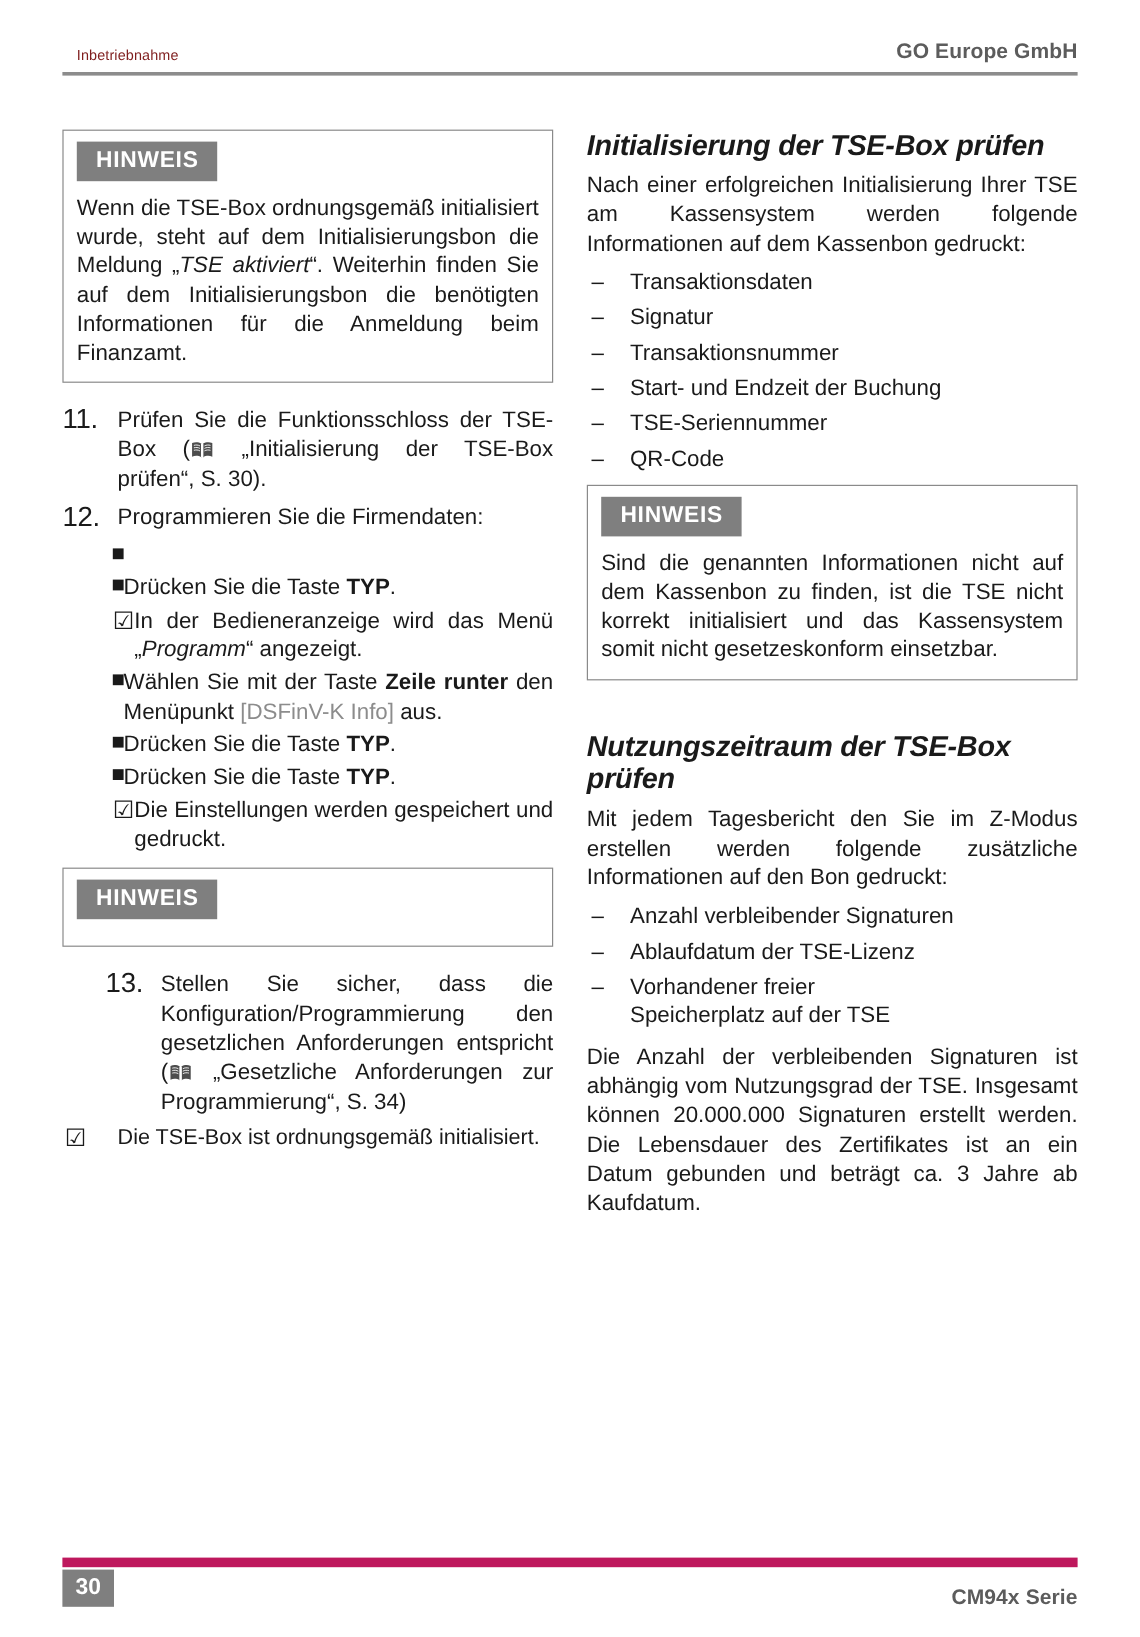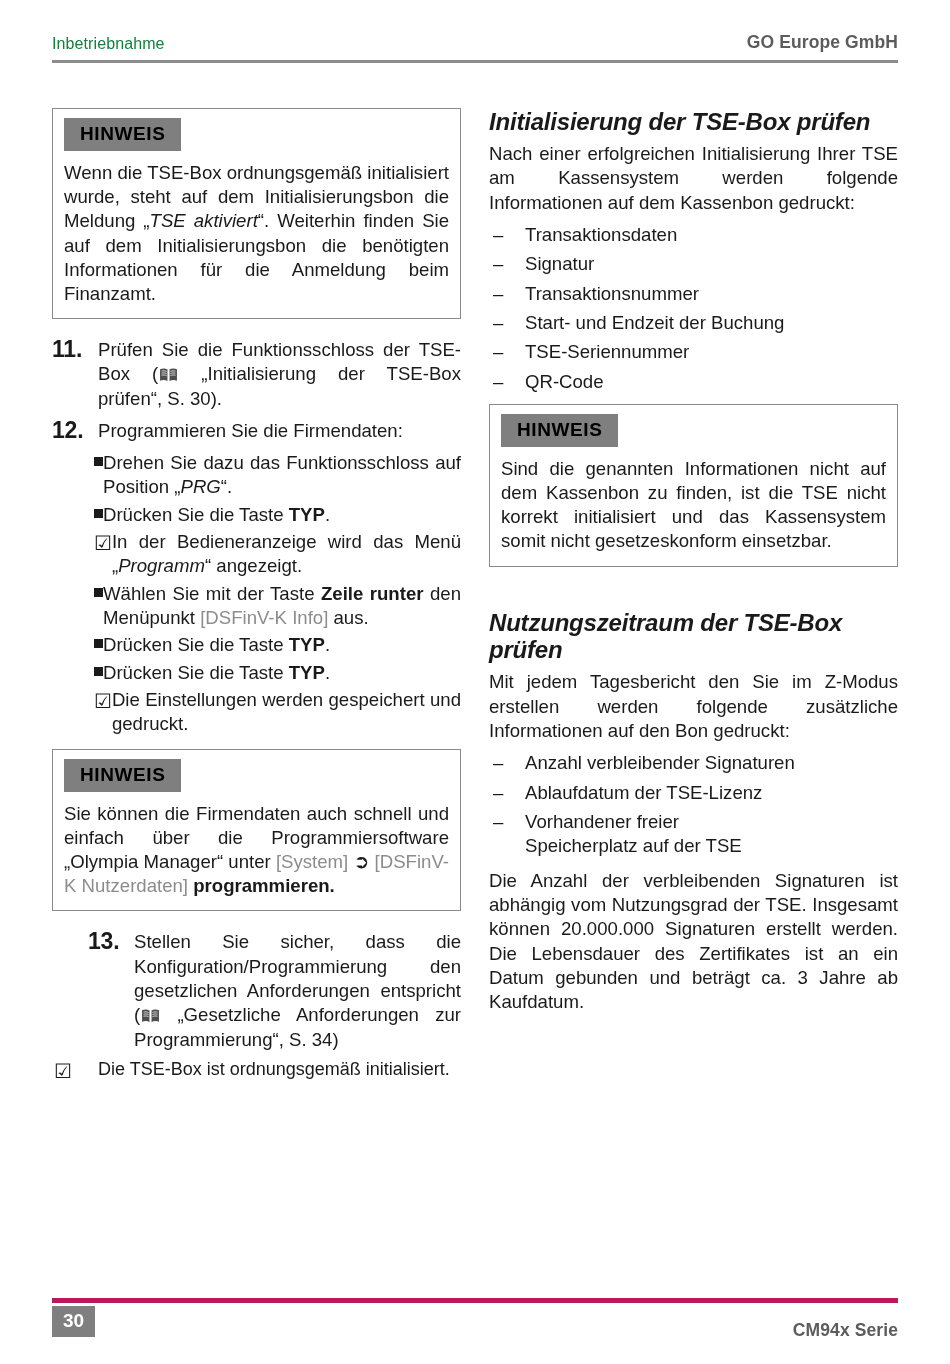--- a/index.html
+++ b/index.html
@@ -32,23 +32,24 @@
     top: 32px;
     width: 846px;
     display: flex;
     justify-content: space-between;
     align-items: flex-end;
     padding-bottom: 7px;
     border-bottom: 3px solid #8c8c8c;
     box-sizing: border-box;
   }
   .header-left {
-    font-size: 16px;
-    color: #15803d;
+    font-size: 12px;
+    color: #7f1d1d;
     letter-spacing: 0.1px;
+    margin-left: 12px;
   }
   .header-right {
     font-size: 17.5px;
     color: #5c5c5c;
     font-weight: bold;
     letter-spacing: 0.1px;
   }
 
   
   .columns {
@@ -68,21 +69,21 @@
   .note-box {
     border: 1.5px solid #8a8a8a;
     box-sizing: border-box;
     padding: 9px 11px 12px 11px;
     margin-bottom: 16px;
     background: #ffffff;
   }
   .note-badge {
     display: inline-block;
     background: #7f7f7f;
-    color: #000000;
+    color: #ffffff;
     font-weight: bold;
     font-size: 19px;
     letter-spacing: 0.6px;
     padding: 5px 16px 6px 16px;
     margin-bottom: 10px;
   }
   .note-body {
     font-size: 18.6px;
     line-height: 1.30;
     text-align: justify;
@@ -99,21 +100,21 @@
 
   
   .step {
     display: flex;
     margin-bottom: 5px;
     align-items: flex-start;
   }
   .step-num {
     flex: 0 0 46px;
     font-size: 23px;
-    font-weight: bold;
+    font-weight: normal;
     line-height: 1.30;
     padding-top: 0px;
     letter-spacing: -0.2px;
   }
   .step-text {
     flex: 1;
     font-size: 18.6px;
     line-height: 1.31;
     text-align: justify;
     padding-top: 3px;
@@ -224,21 +225,21 @@
     margin: 0 1px;
   }
 
   
   .page-footer {
     position: absolute;
     left: 52px;
     bottom: 30px;
     width: 846px;
     height: 36px;
-    border-top: 5px solid #be185d;
+    border-top: 8px solid #be185d;
     box-sizing: border-box;
     display: flex;
     align-items: center;
     justify-content: space-between;
   }
   .page-num {
     background: #7f7f7f;
     color: #ffffff;
     font-weight: bold;
     font-size: 19px;
@@ -284,21 +285,20 @@
 
       <div class="step">
         <div class="step-num">12.</div>
         <div class="step-text nojust">Programmieren Sie die Firmendaten:</div>
       </div>
 
       <div class="sub-list">
 
         <div class="sub-item">
           <div class="sub-marker square"></div>
-          <div class="sub-text"><span>Drehen Sie dazu das Funktionsschloss auf Position „</span><span class="ital">PRG</span><span>“.</span></div>
         </div>
 
         <div class="sub-item">
           <div class="sub-marker square"></div>
           <div class="sub-text nojust"><span>Drücken Sie die Taste </span><span class="bold">TYP</span><span>.</span></div>
         </div>
 
         <div class="sub-item">
           <div class="sub-marker check">☑</div>
           <div class="sub-text"><span>In der Bedieneranzeige wird das Menü „</span><span class="ital">Programm</span><span>“ angezeigt.</span></div>
@@ -322,21 +322,20 @@
 
         <div class="sub-item">
           <div class="sub-marker check">☑</div>
           <div class="sub-text">Die Einstellungen werden gespeichert und gedruckt.</div>
         </div>
 
       </div>
 
       <div class="note-box" style="margin-top:12px;">
         <div class="note-badge">HINWEIS</div>
-        <div class="note-body"><span>Sie können die Firmendaten auch schnell und einfach über die Programmiersoftware „Olympia Manager“ unter </span><span class="soft">[System]</span> <span class="arrow-glyph">➲</span> <span class="soft">[DSFinV-K Nutzerdaten]</span><span class="bold"> programmieren.</span></div>
       </div>
 
       <div class="step" style="margin-top:12px;margin-left:36px;">
         <div class="step-num">13.</div>
         <div class="step-text"><span>Stellen Sie sicher, dass die Konfiguration/Programmierung den gesetzlichen Anforderungen entspricht (</span><span class="book-icon"><svg viewBox="0 0 20 16" width="19" height="15">
                 <path d="M1 2.4c2.6-1.2 5.6-1.2 8.3 0.5v12.2c-2.7-1.7-5.7-1.7-8.3-0.5z" fill="#4d4d4d"></path>
                 <path d="M19 2.4c-2.6-1.2-5.6-1.2-8.3 0.5v12.2c2.7-1.7 5.7-1.7 8.3-0.5z" fill="#4d4d4d"></path>
                 <path d="M9.4 3.1v11.9M10.6 3.1v11.9" stroke="#ffffff" stroke-width="0.9"></path>
                 <path d="M2.6 4.4c1.8-0.5 3.8-0.4 5.4 0.5M2.6 6.6c1.8-0.5 3.8-0.4 5.4 0.5M2.6 8.8c1.8-0.5 3.8-0.4 5.4 0.5M17.4 4.4c-1.8-0.5-3.8-0.4-5.4 0.5M17.4 6.6c-1.8-0.5-3.8-0.4-5.4 0.5M17.4 8.8c-1.8-0.5-3.8-0.4-5.4 0.5" stroke="#ffffff" stroke-width="0.8" fill="none"></path>
               </svg></span><span> „Gesetzliche Anforderungen zur Programmierung“, S. 34)</span></div>

